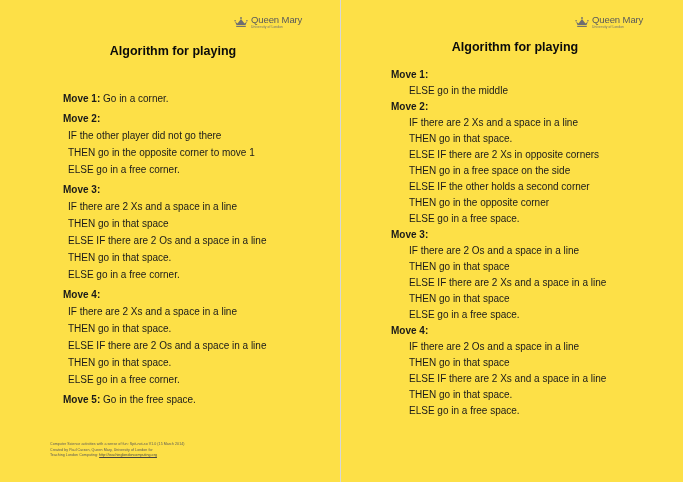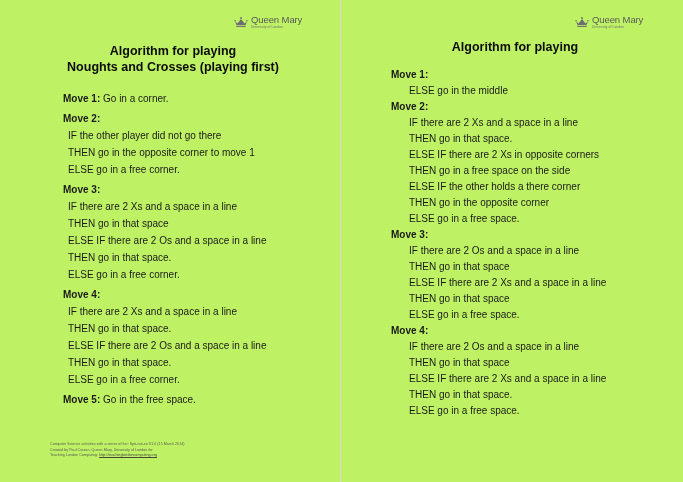--- a/index.html
+++ b/index.html
@@ -18,21 +18,21 @@
     position: relative;
     width: 683px;
     height: 482px;
     display: flex;
     background: #ffffff;
   }
   .page {
     position: relative;
     width: 341px;
     height: 482px;
-    background: #bef264;
+    background: #fde047;
     box-sizing: border-box;
   }
   .page-left {
     border-right: 1px solid #d8d8d8;
   }
   .page-right {
     width: 342px;
   }
 
   
@@ -150,21 +150,20 @@
         <rect x="4.4" y="19.6" width="19.2" height="2.3" fill="#6d6e71"></rect>
       </svg>
       <span class="logo-words">
         <span class="logo-name">Queen Mary</span>
         <span class="logo-sub">University of London</span>
       </span>
     </div>
 
     <div class="title-block title-left">
       <span class="title-line">Algorithm for playing</span>
-      <span class="title-line">Noughts and Crosses (playing first)</span>
     </div>
 
     <div class="algo algo-left">
 
       <div class="move-block">
         <div class="move-head"><span>Move 1:</span><span class="move-inline"> Go in a corner.</span></div>
       </div>
 
       <div class="move-block">
         <div class="move-head"><span>Move 2:</span><span class="move-inline"></span></div>
@@ -231,21 +230,21 @@
         <div class="move-head"><span>Move 1:</span><span class="move-inline"></span></div>
         <div class="step">ELSE go in the middle</div>
       </div>
 
       <div class="move-block">
         <div class="move-head"><span>Move 2:</span><span class="move-inline"></span></div>
         <div class="step">IF there are 2 Xs and a space in a line</div>
         <div class="step">THEN go in that space.</div>
         <div class="step">ELSE IF there are 2 Xs in opposite corners</div>
         <div class="step">THEN go in a free space on the side</div>
-        <div class="step">ELSE IF the other holds a there corner</div>
+        <div class="step">ELSE IF the other holds a second corner</div>
         <div class="step">THEN go in the opposite corner</div>
         <div class="step">ELSE go in a free space.</div>
       </div>
 
       <div class="move-block">
         <div class="move-head"><span>Move 3:</span><span class="move-inline"></span></div>
         <div class="step">IF there are 2 Os and a space in a line</div>
         <div class="step">THEN go in that space</div>
         <div class="step">ELSE IF there are 2 Xs and a space in a line</div>
         <div class="step">THEN go in that space</div>

